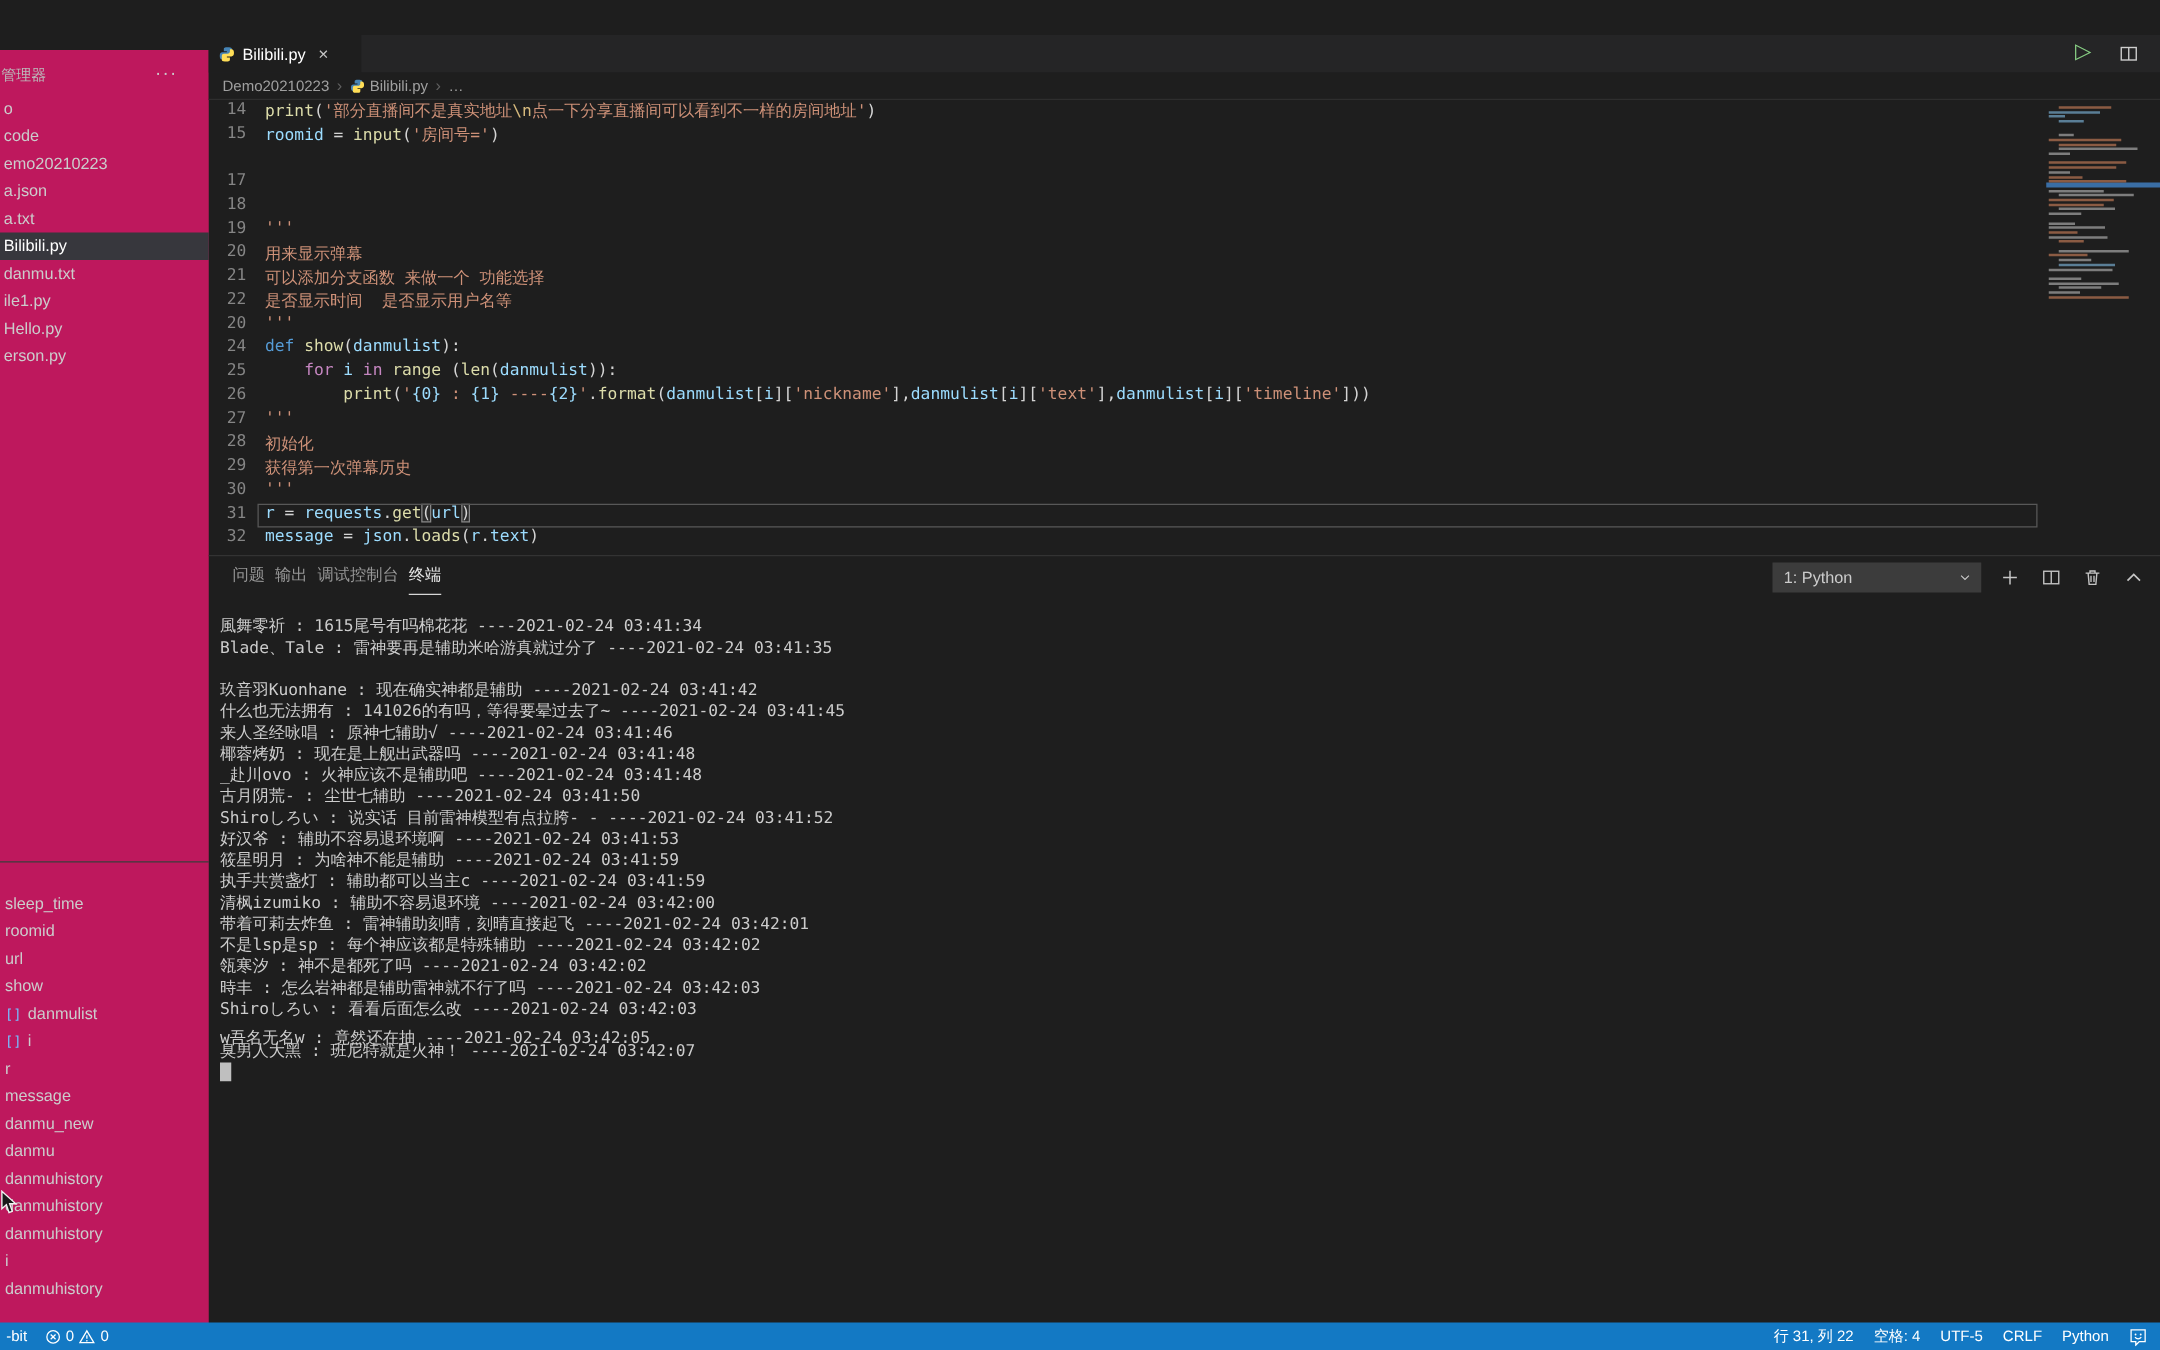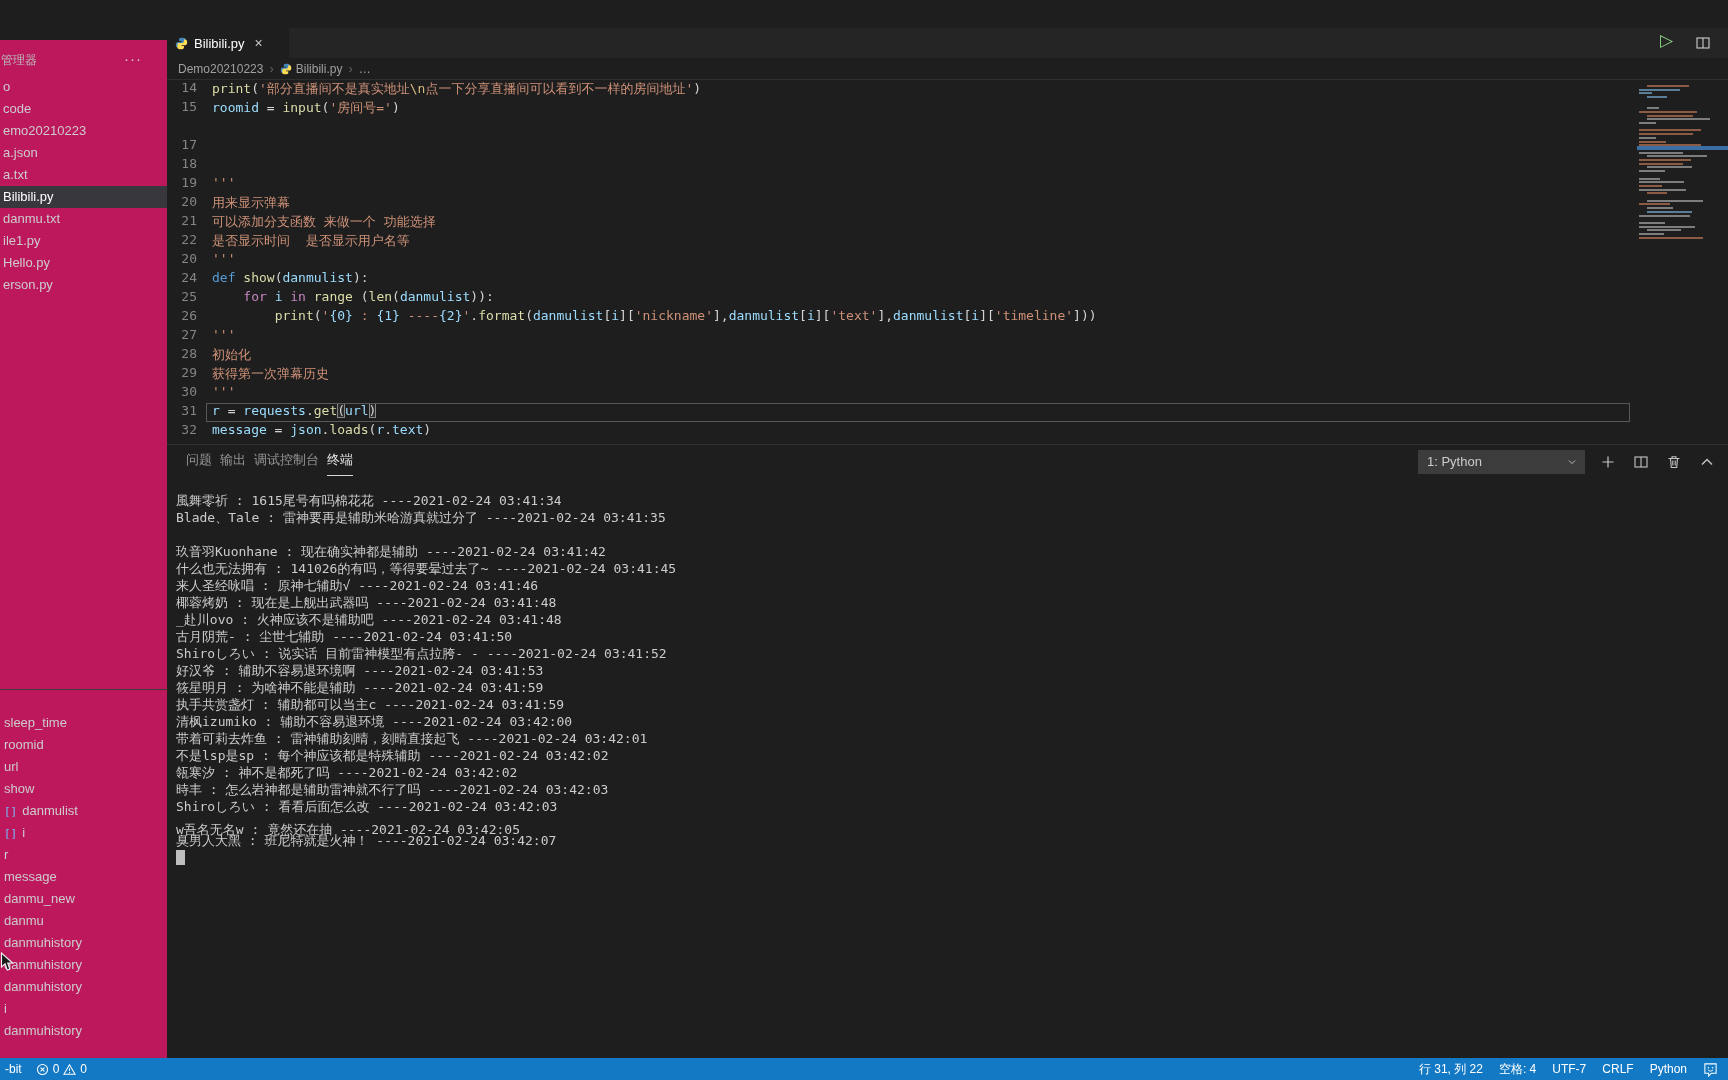--- a/index.html
+++ b/index.html
@@ -287,21 +287,21 @@
           <path d="M7 1.8L13 12H1z" fill="none" stroke="#ffffff" stroke-width="1.1"></path>
           <line x1="7" y1="5.6" x2="7" y2="8.6" stroke="#ffffff" stroke-width="1.1"></line>
           <circle cx="7" cy="10.4" r=".7" fill="#ffffff"></circle>
         </svg>
         <span>0</span>
       </span>
     </div>
     <div id="status-right">
       <span class="status-item">行 31, 列 22</span>
         <span class="status-item">空格: 4</span>
-        <span class="status-item">UTF-7</span>
+        <span class="status-item">UTF-5</span>
         <span class="status-item">CRLF</span>
         <span class="status-item">Python</span>
         <svg width="15" height="15" viewBox="0 0 16 16">
         <path d="M2 2h12v10H9l-3 3v-3H2z" fill="none" stroke="#ffffff" stroke-width="1.1"></path>
         <circle cx="5.8" cy="6" r=".8" fill="#ffffff"></circle>
         <circle cx="10.2" cy="6" r=".8" fill="#ffffff"></circle>
         <path d="M5.3 8.3c.7.9 1.7 1.4 2.7 1.4s2-.5 2.7-1.4" fill="none" stroke="#ffffff" stroke-width="1"></path>
       </svg>
     </div>
   </footer>

